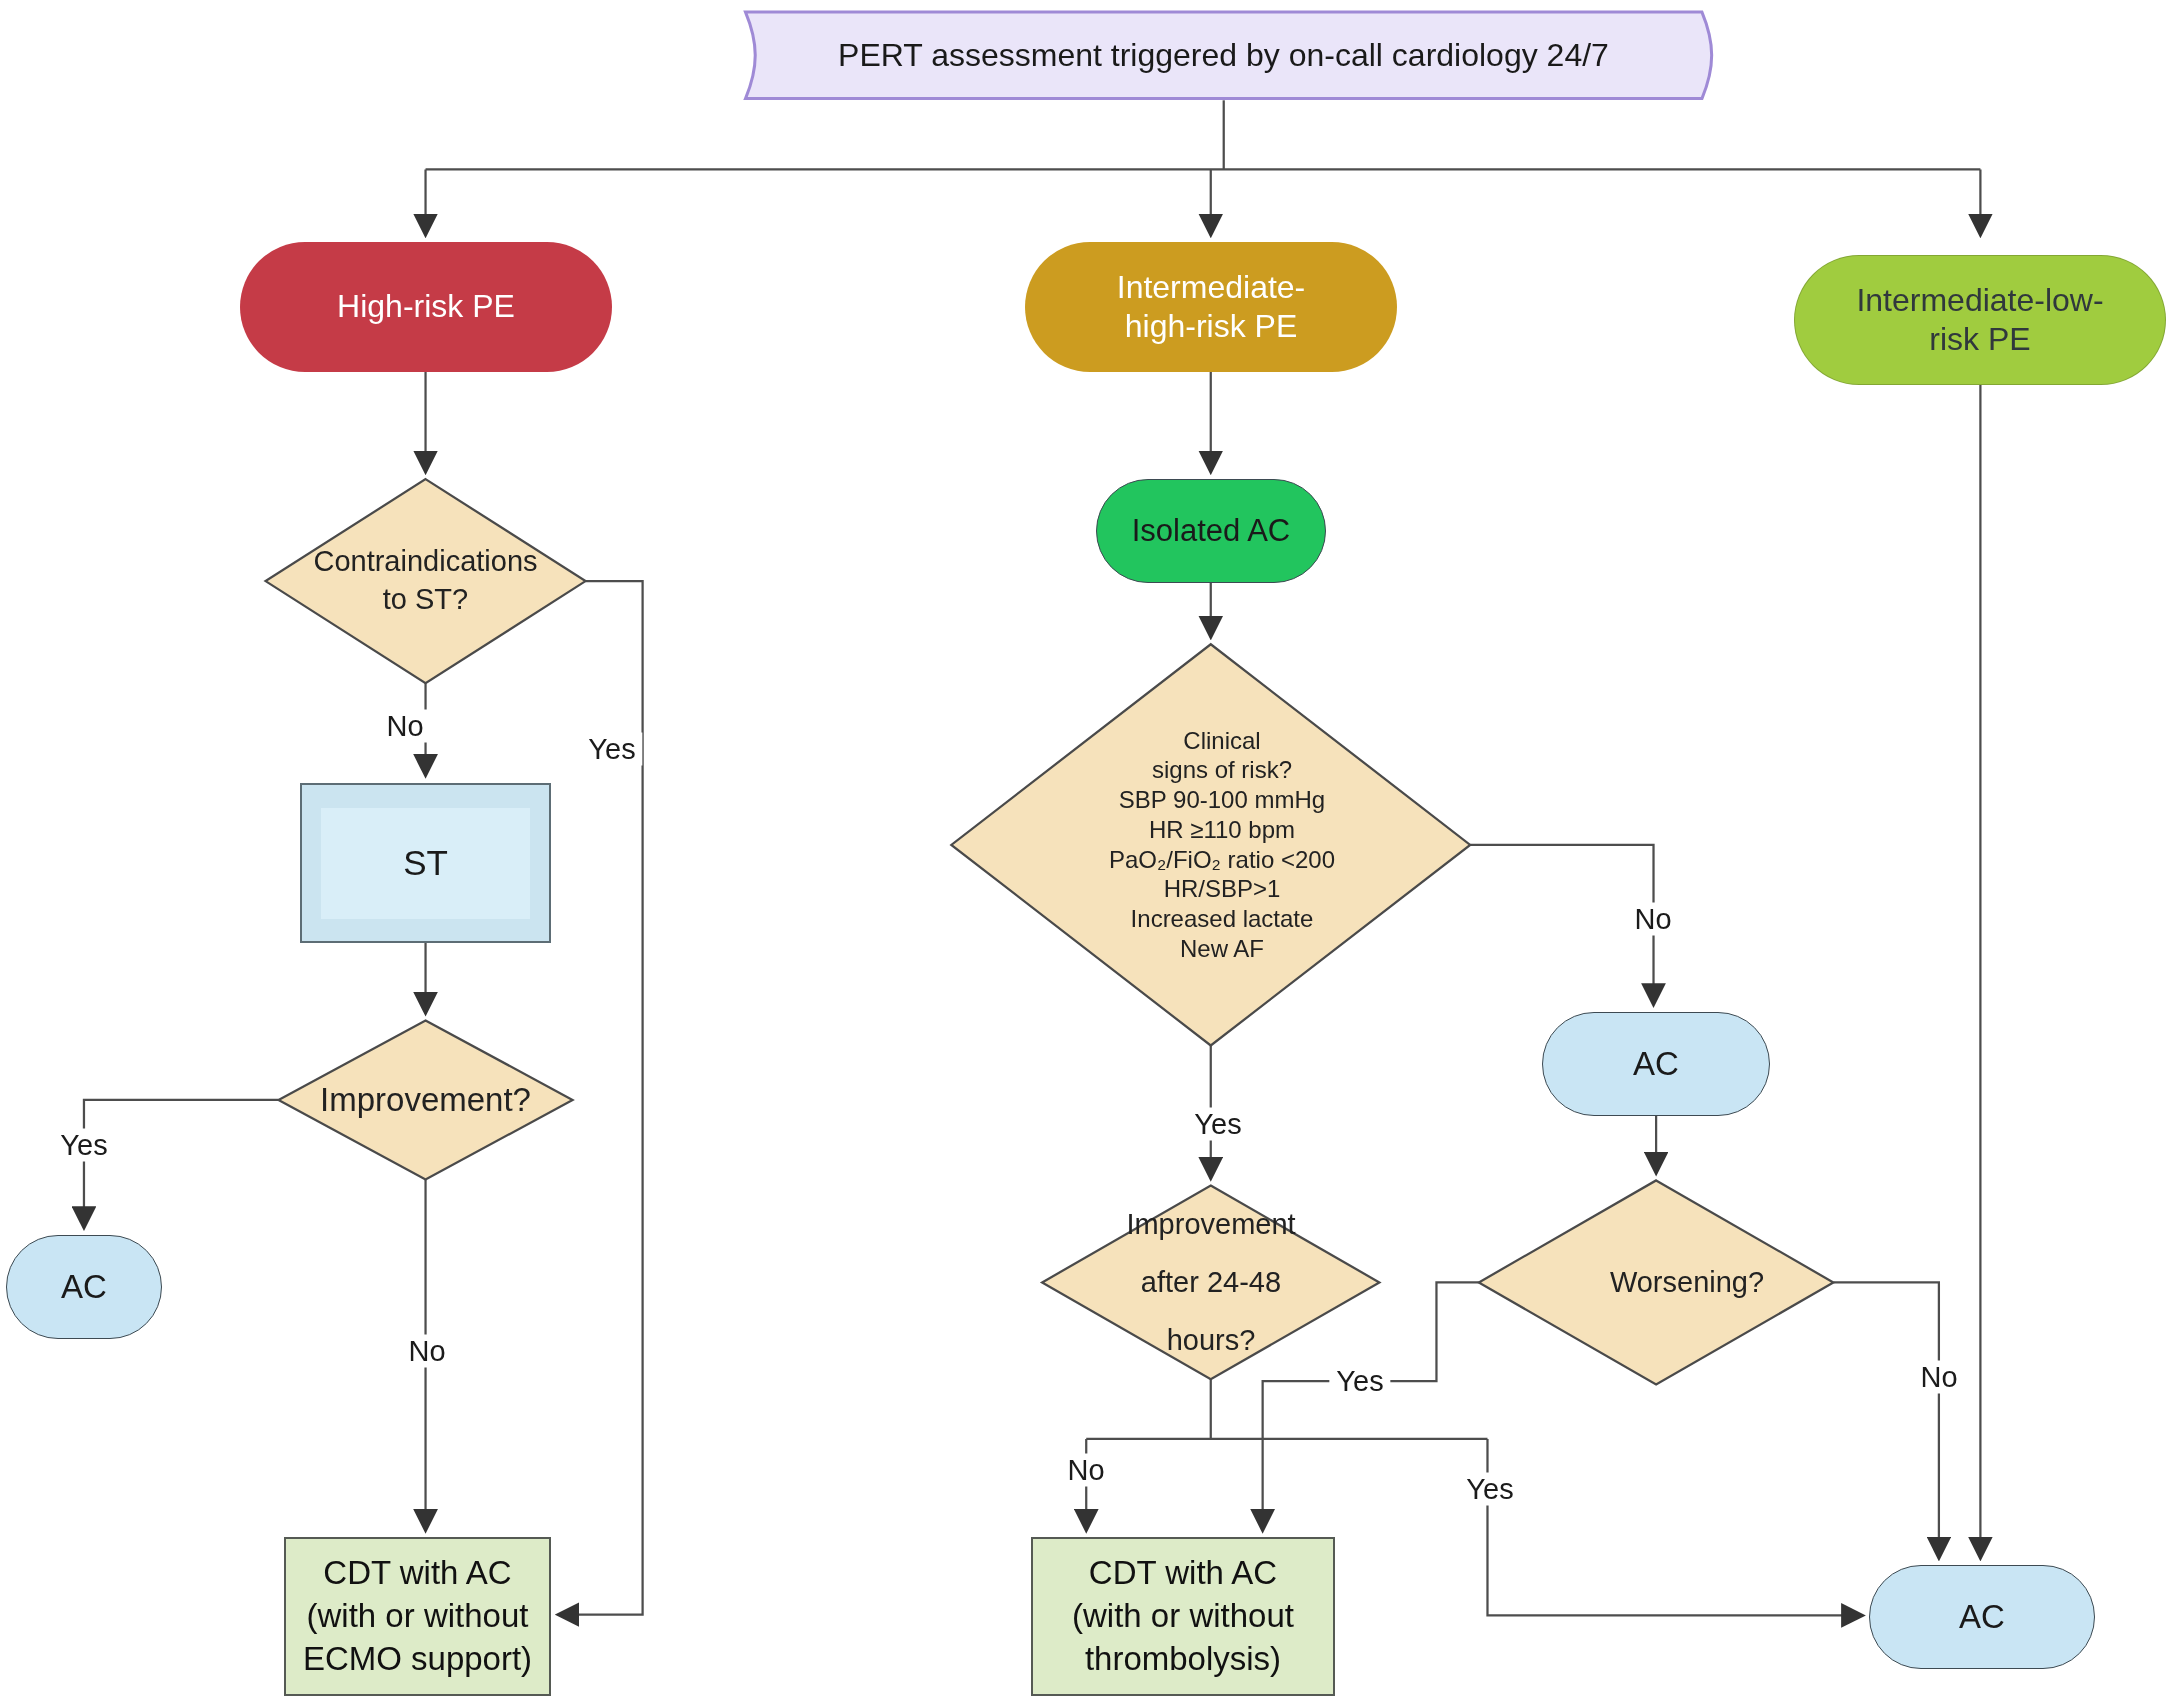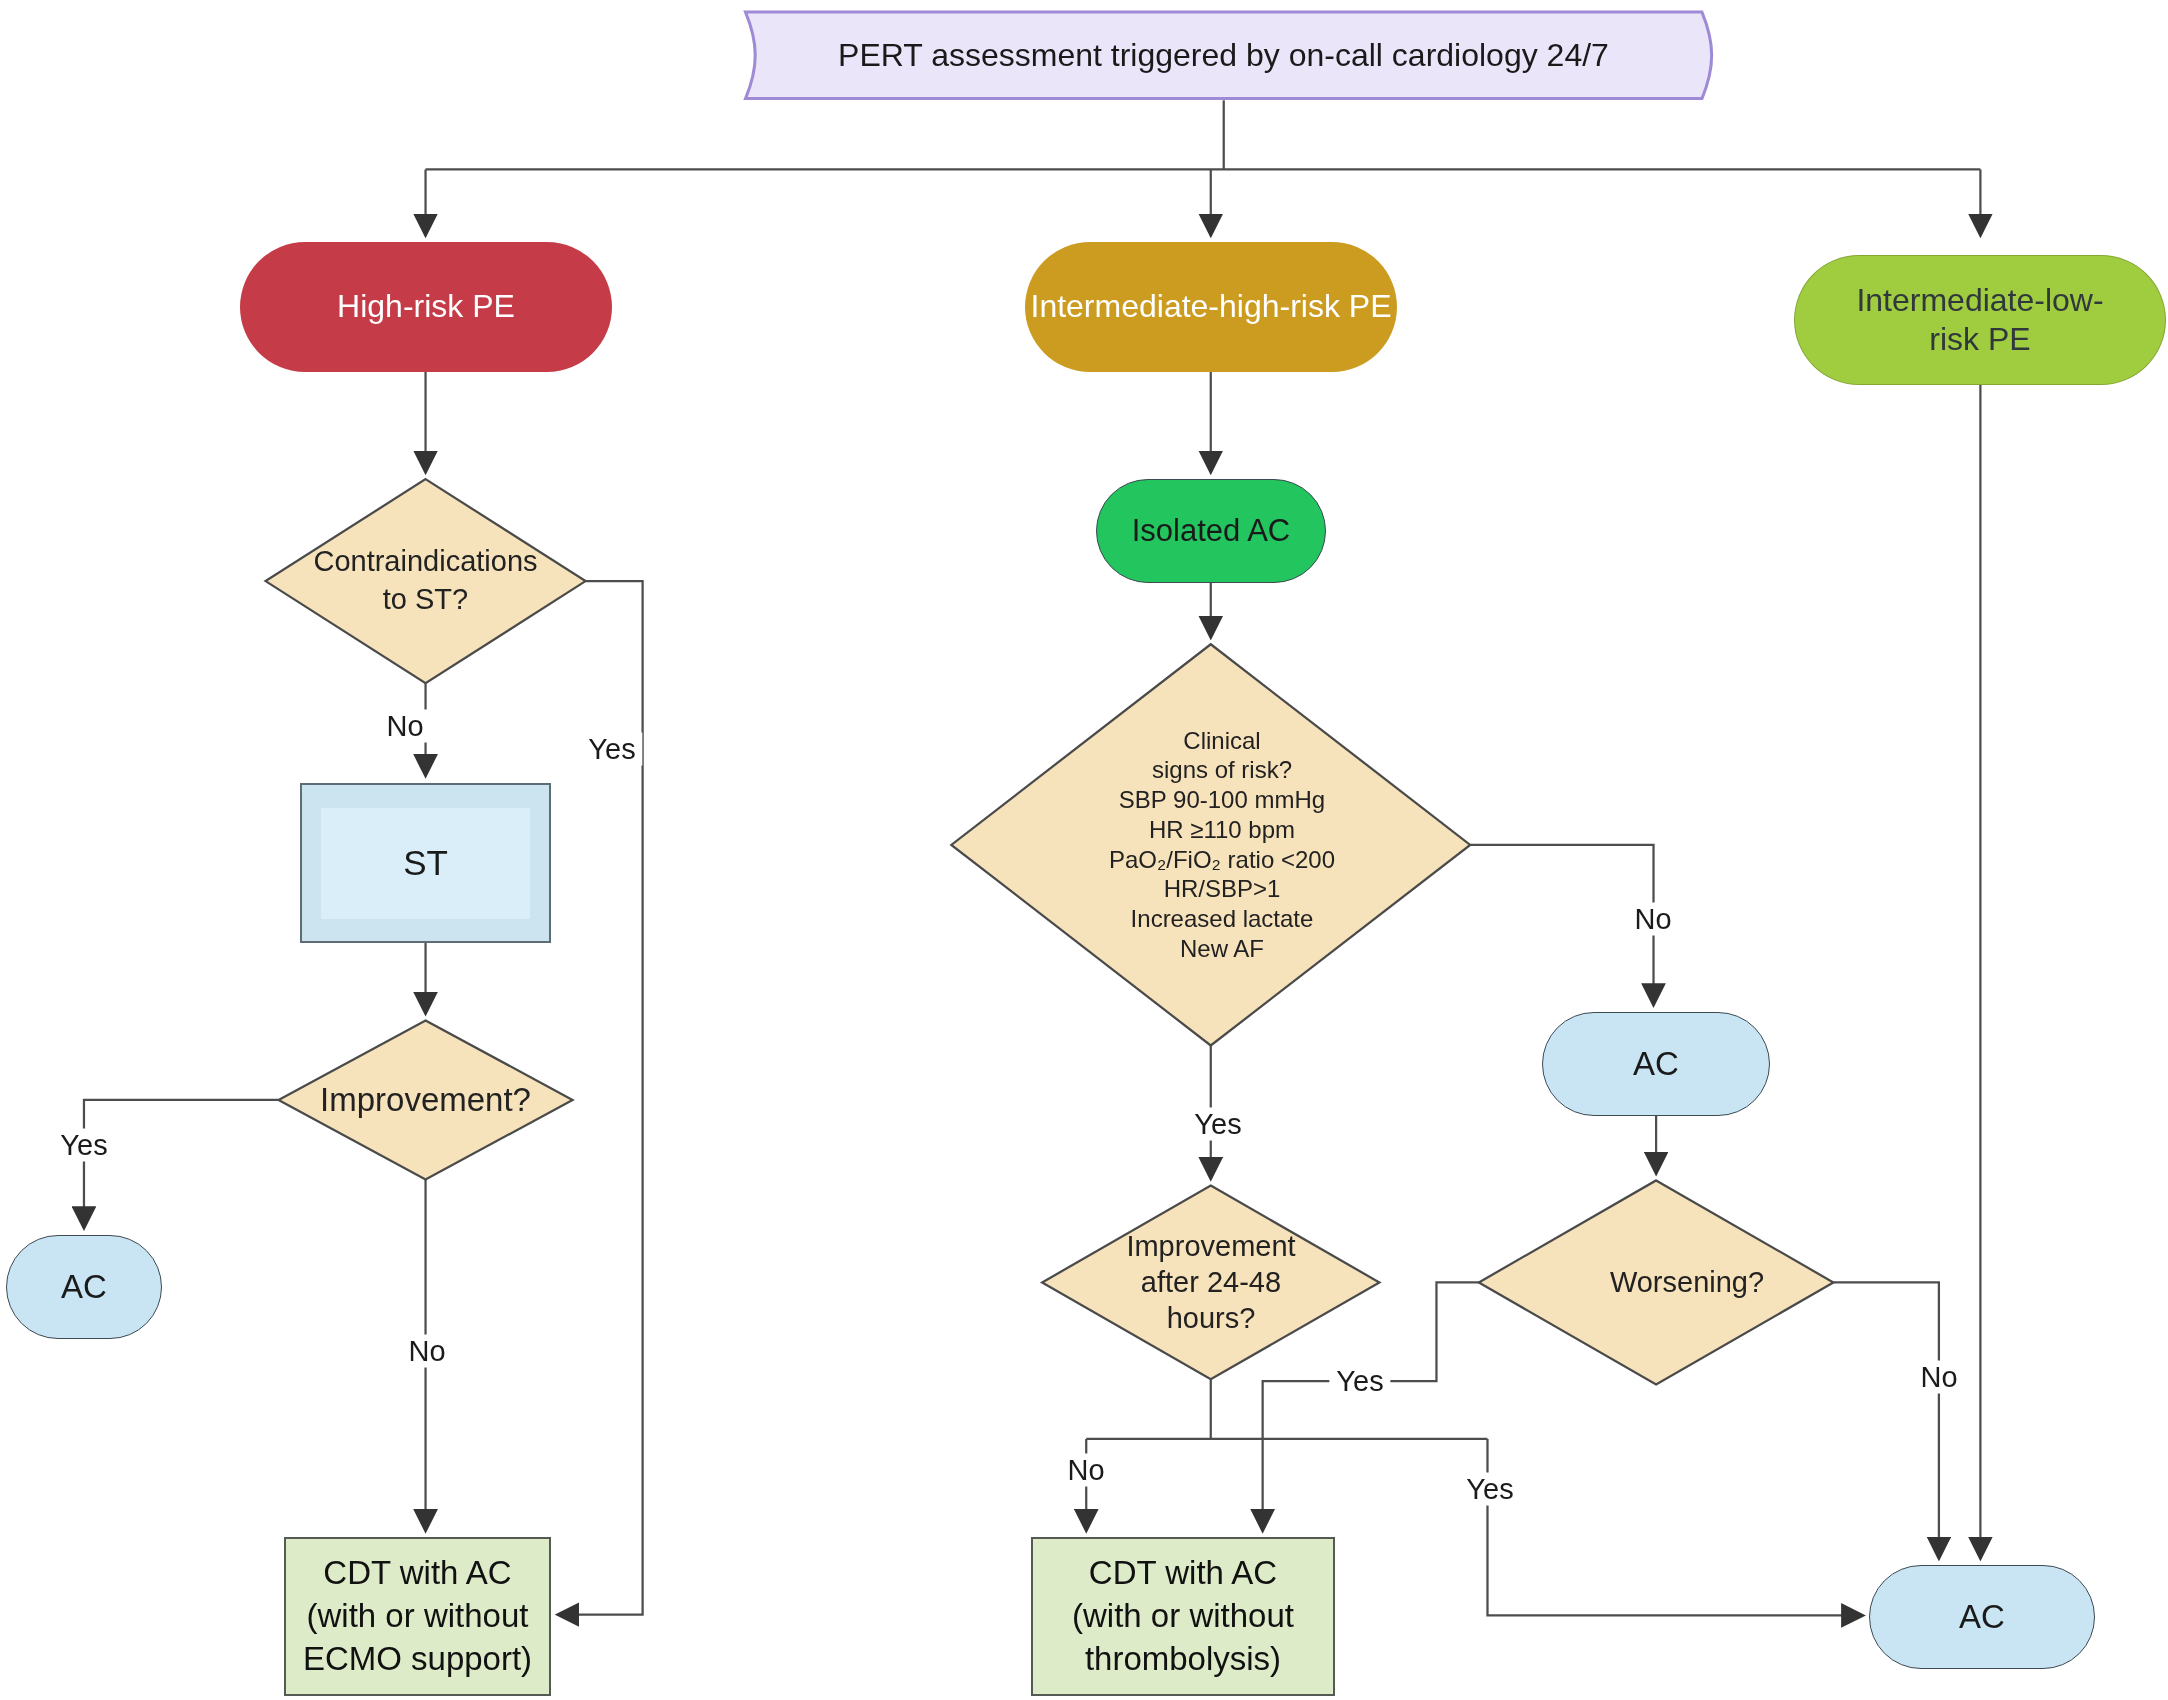--- a/index.html
+++ b/index.html
@@ -73,21 +73,21 @@
       <polygon points="1400,745 1700,977 1400,1209 1100,977" fill="#F6E2BB"></polygon>
       <polygon points="1400,1371 1595,1483 1400,1595 1205,1483" fill="#F6E2BB"></polygon>
       <polygon points="1915,1365 2120,1483 1915,1601 1710,1483" fill="#F6E2BB"></polygon>
     </g>
   </svg>
 
   <div class="node" style="left:761px;top:12px;width:925px;height:86px;font-size:32px;">PERT assessment triggered by on-call cardiology 24/7</div>
 
   <div class="node pill white-text" style="left: 240px; top: 242px; width: 372px; height: 130px; background-color: rgb(197, 59, 71);">High-risk PE</div>
 
-  <div class="node pill white-text" style="left: 1025px; top: 242px; width: 372px; height: 130px; flex-direction: row; background-color: rgb(204, 156, 32);">
+  <div class="node pill white-text" style="left: 1025px; top: 242px; width: 372px; height: 130px; flex-direction: column; background-color: rgb(204, 156, 32);">
     <span>Intermediate-</span>
     <span>high-risk PE</span>
   </div>
 
   <div class="node pill dark-text" style="left: 1794px; top: 242px; width: 372px; height: 130px; flex-direction: column; border: 1.7px solid rgba(0, 0, 0, 0.18); background-color: rgb(160, 204, 63);">
     <span>Intermediate-low-</span>
     <span>risk PE</span>
   </div>
 
   <div class="dtext" style="left:287px;top:512px;width:277px;height:138px;font-size:29px;line-height:1.3;">
@@ -118,21 +118,21 @@
     <span>Clinical</span>
     <span>signs of risk?</span>
     <span>SBP 90-100 mmHg</span>
     <span>HR ≥110 bpm</span>
     <span>PaO₂/FiO₂ ratio &lt;200</span>
     <span>HR/SBP&gt;1</span>
     <span>Increased lactate</span>
     <span>New AF</span>
   </div>
 
-  <div class="dtext" style="left:1064px;top:1206px;width:294px;height:152px;font-size:29px;line-height:1.25;">
+  <div class="dtext" style="left:1064px;top:1206px;width:294px;height:152px;font-size:29px;line-height:1.25;justify-content:space-between;">
     <span>Improvement</span>
     <span>after 24-48</span>
     <span>hours?</span>
   </div>
 
   <div class="node green-box" style="left: 1031px; top: 1537px; width: 304px; height: 159px; flex-direction: column; background-color: rgb(221, 235, 200);">
     <span>CDT with AC</span>
     <span>(with or without</span>
     <span>thrombolysis)</span>
   </div>

